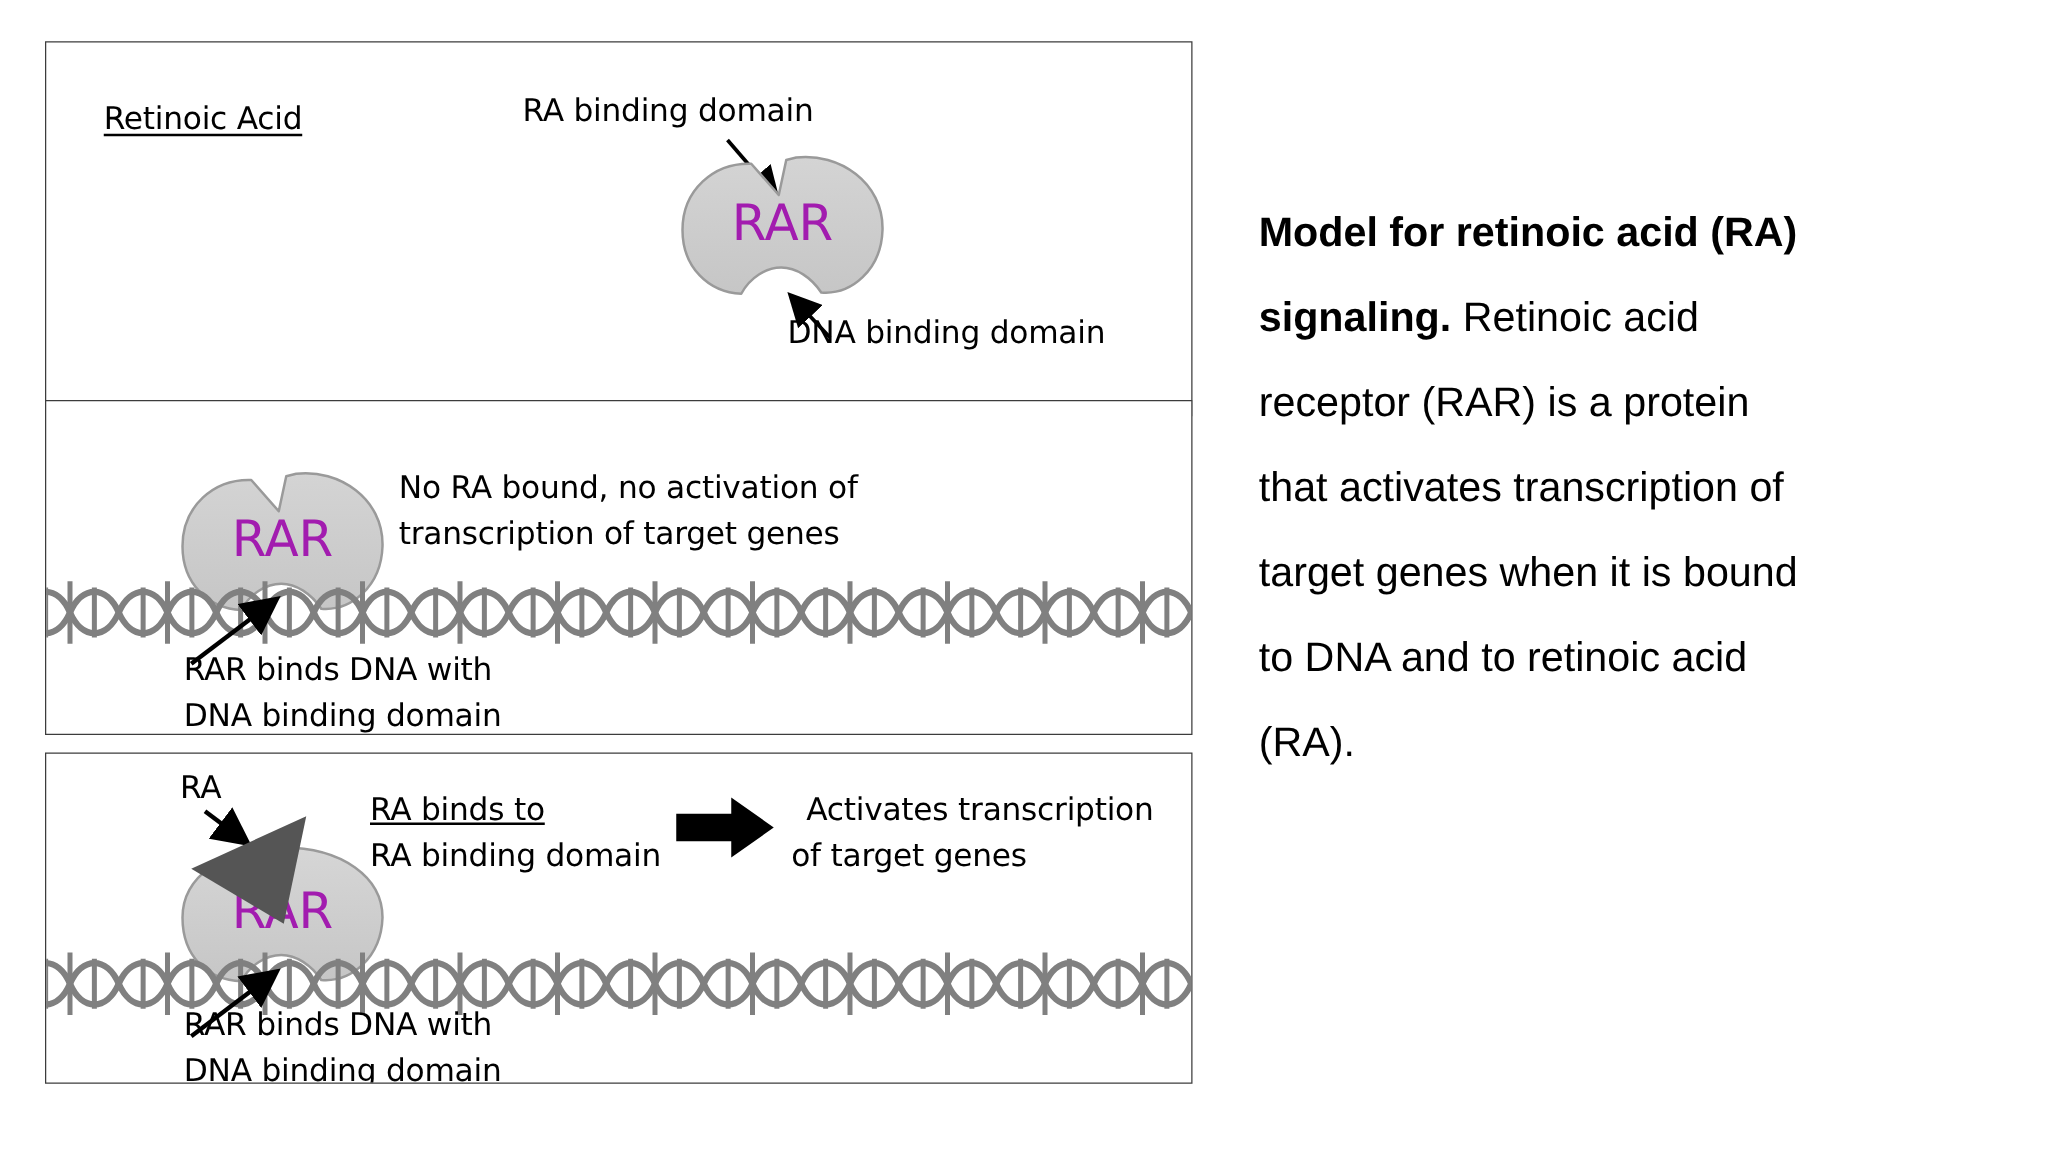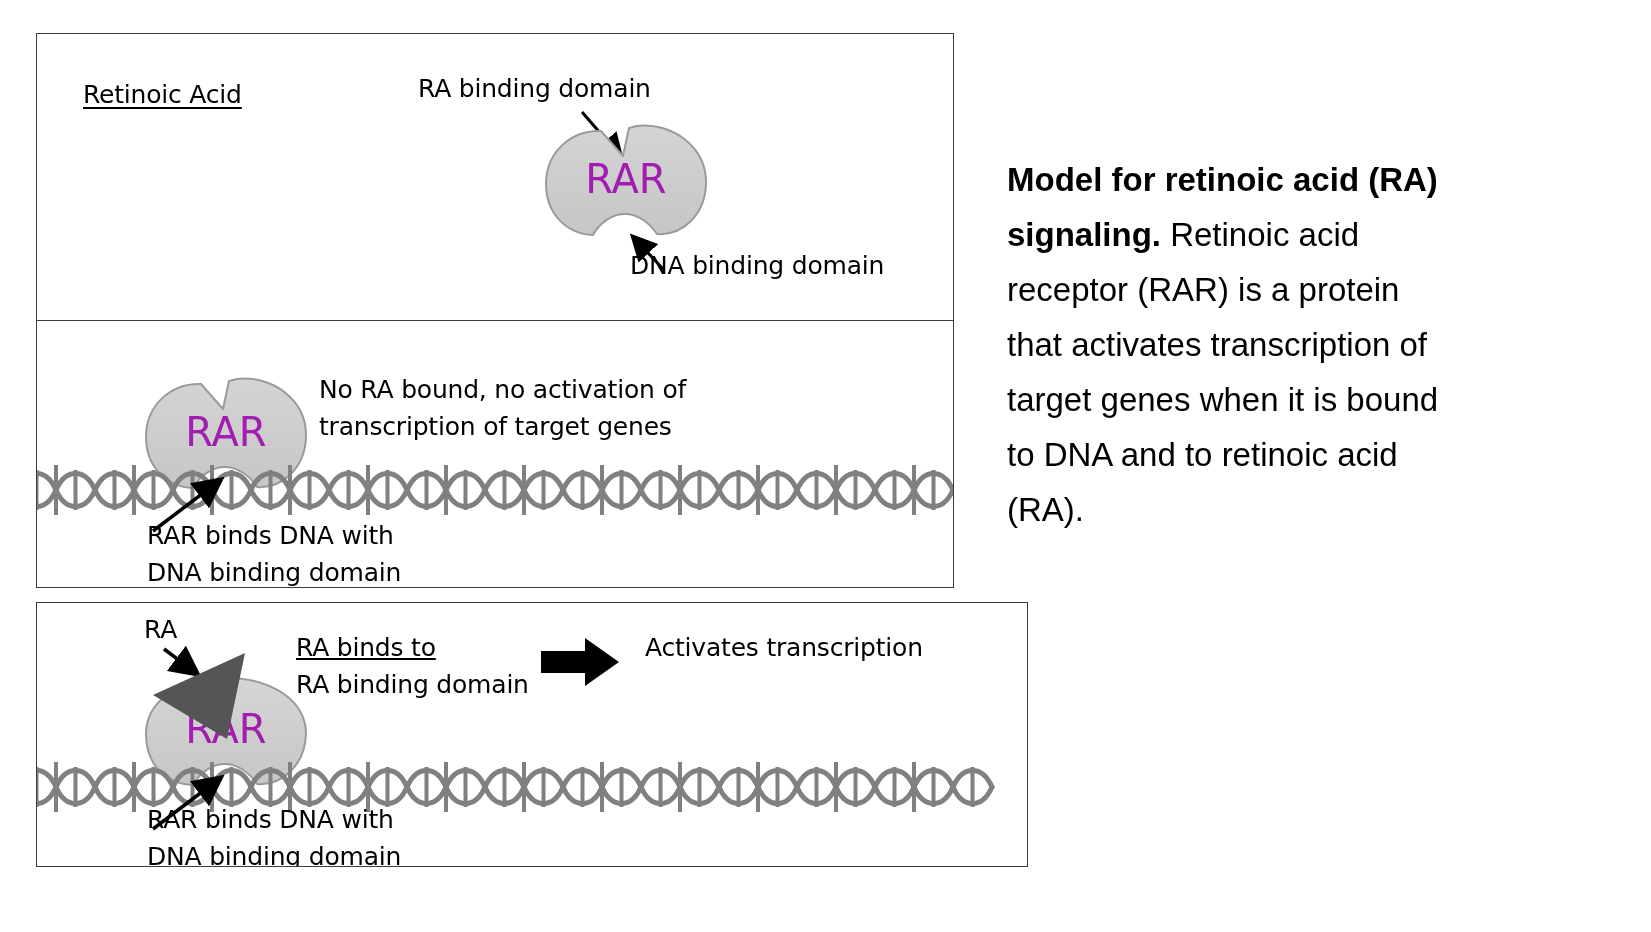--- a/index.html
+++ b/index.html
@@ -12,21 +12,21 @@
   }
   .panel{
     position:absolute;
     border:1.5px solid #3c3c3c;
     background:#ffffff;
     box-sizing:border-box;
     overflow:hidden;
   }
   #panel1{left:36px;top:33px;width:918px;height:300px;}
   #panel2{left:36px;top:320px;width:918px;height:268px;}
-  #panel3{left:36px;top:602px;width:992px;height:265px;}
+  #panel3{left:36px;top:602px;width:918px;height:265px;}
 
   
   .ptext{
     position:absolute;
     font-family:"DejaVu Sans", sans-serif;
     font-size:25px;
     line-height:37px;
     color:#000000;
     white-space:pre;
     letter-spacing:-0.2px;
@@ -44,21 +44,21 @@
     pointer-events:none;
   }
 
   
   #caption{
     position:absolute;
     left:1007px; top:152px;
     width:455px;
     font-family:"Liberation Sans", sans-serif;
     font-size:33px;
-    line-height:55px;
+    line-height:68px;
     color:#000;
   }
   #caption b{font-weight:bold;}
 
   svg{display:block;overflow:visible;}
 </style>
 </head>
 <body>
 
 <div class="panel" id="panel1">
@@ -230,20 +230,21 @@
   </svg>
 
   <div class="ptext" style="left:259px;top:26px;text-decoration:underline;">RA binds to</div>
   <div class="ptext" style="left:259px;top:63px;">RA binding domain</div>
 
   <svg style="position:absolute;left:504px;top:35px;" width="78" height="48">
     <path d="M0,13 L44,13 L44,0 L78,24 L44,48 L44,35 L0,35 Z" fill="#000000"></path>
   </svg>
 
   <div class="ptext" style="left:596px;top:26px;margin-left:12px;">Activates transcription</div>
+  <div class="ptext" style="left:596px;top:63px;">of target genes</div>
 
   <div class="rar-wrap" style="left:104px;top:65px;">
     <svg width="170" height="132" viewBox="0 0 170 132">
       <defs>
         <linearGradient id="g3" x1="0" y1="0" x2="0" y2="1">
           <stop offset="0%" stop-color="#d6d6d6"></stop>
           <stop offset="100%" stop-color="#c6c6c6"></stop>
         </linearGradient>
       </defs>
       <path d="M 85,10

